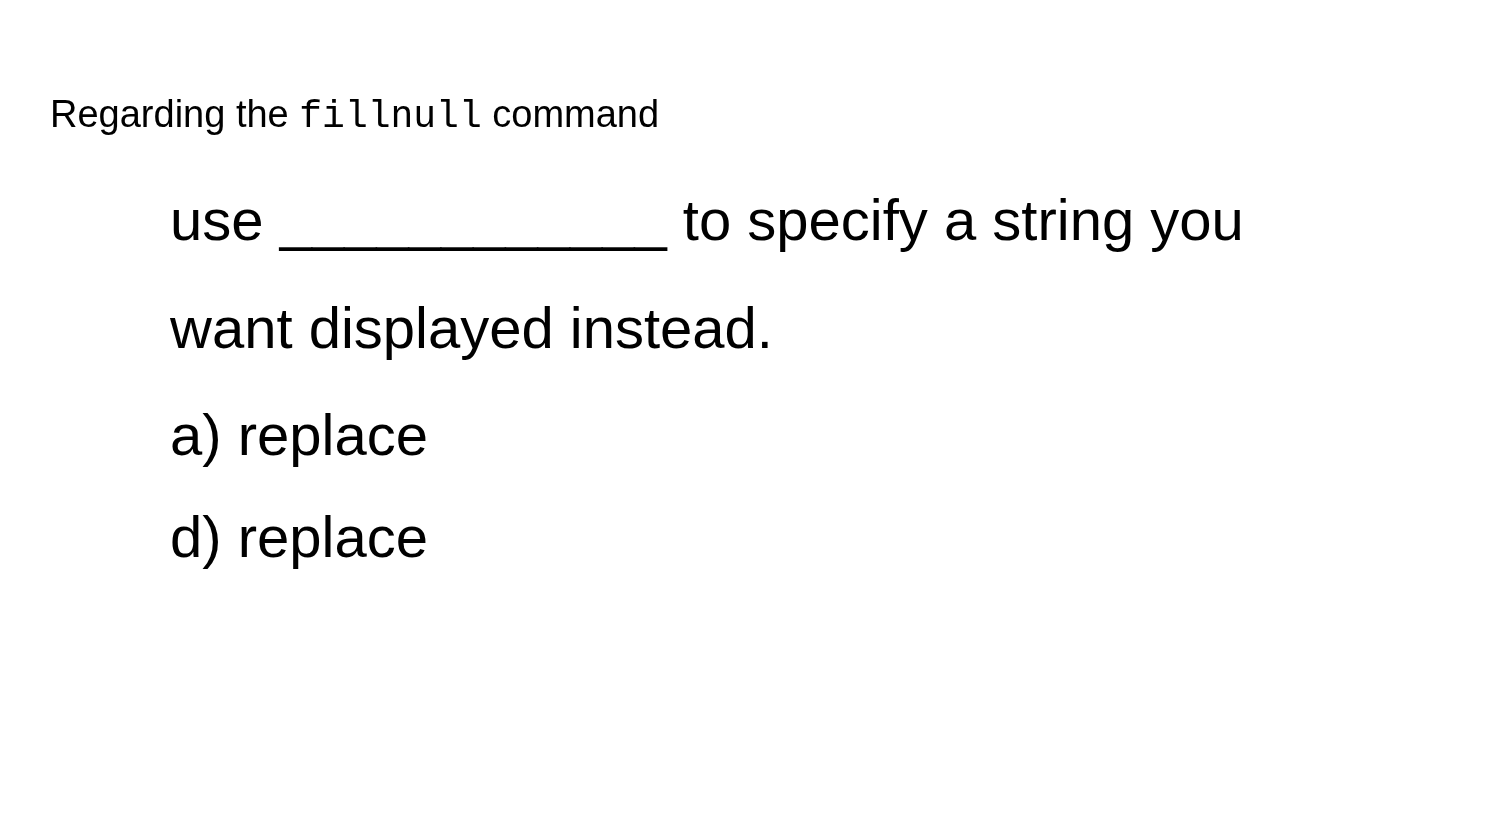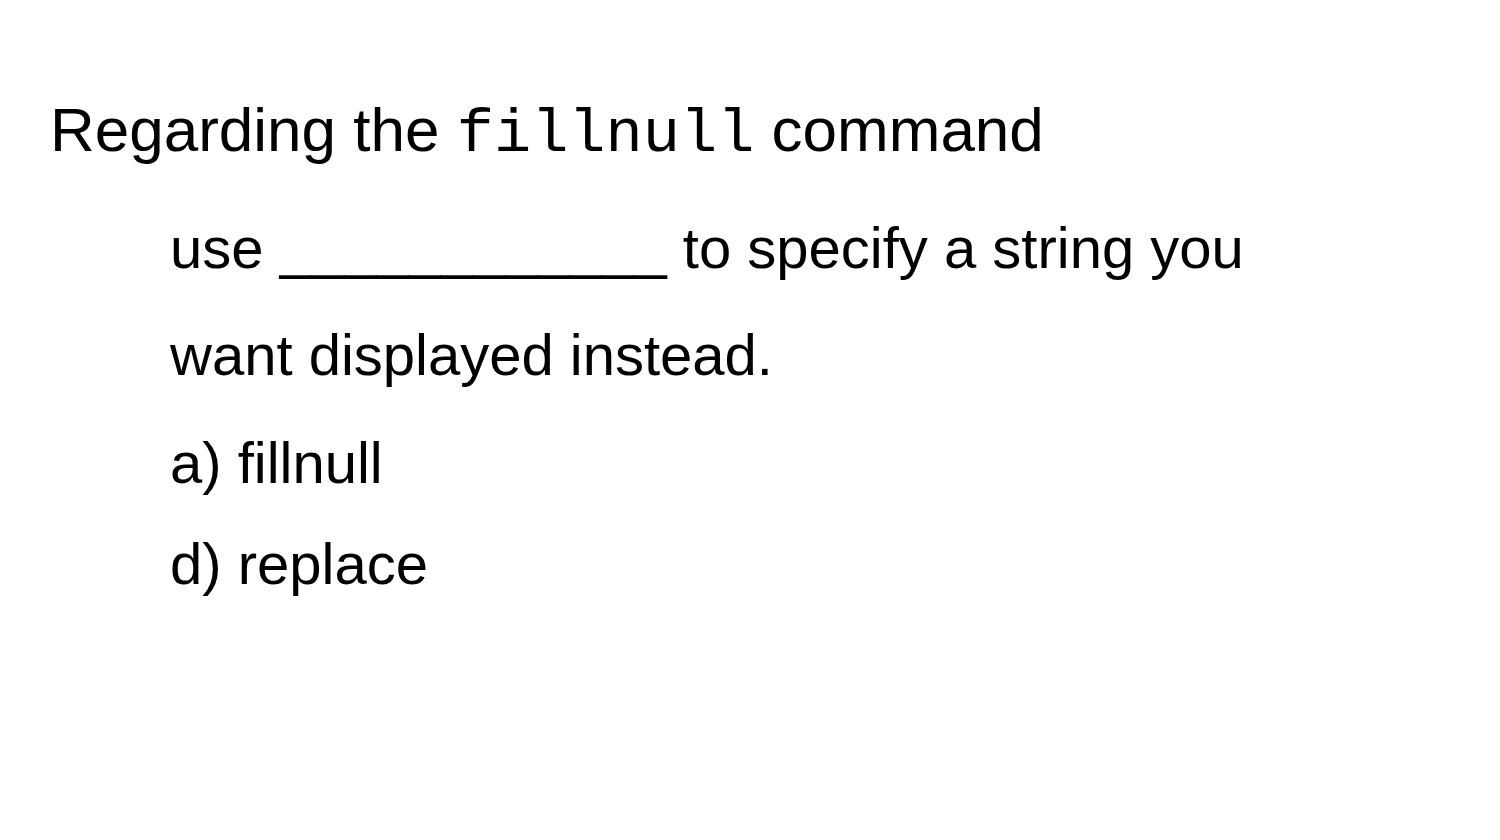--- a/index.html
+++ b/index.html
@@ -9,23 +9,23 @@
     }
     body {
       width: 1500px;
       height: 840px;
       background: #ffffff;
       font-family: -apple-system, BlinkMacSystemFont, "Segoe UI", Helvetica, Arial, sans-serif;
       color: #000000;
       padding: 90px 50px 50px 50px;
     }
     .heading {
-      font-size: 62px;
+      font-size: 38px;
       line-height: 1.3;
-      margin-bottom: 21px;
+      margin-bottom: 28px;
     }
     .code {
       font-family: "Courier New", Courier, monospace;
     }
     .content {
       padding-left: 120px;
       font-size: 58px;
       line-height: 1.75;
     }
     .question-line {
@@ -44,16 +44,16 @@
 <div class="heading">
   <span>Regarding the </span><span class="code">fillnull</span><span> command</span>
 </div>
 
 <div class="content">
   <div class="question-line">
     <span>use </span><span>____________</span><span> to specify a string you</span>
   </div>
   <div class="question-line">want displayed instead.</div>
   <div class="options">
-    <div class="option">a) fillnull</div>
+    <div class="option">a) replace</div>
     <div class="option">d) replace</div>
   </div>
 </div>
 
 </body></html>

